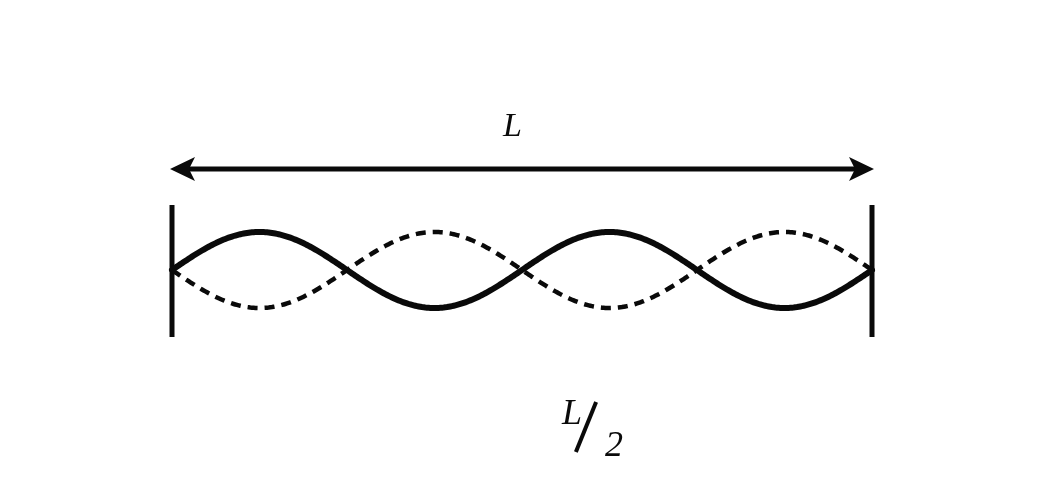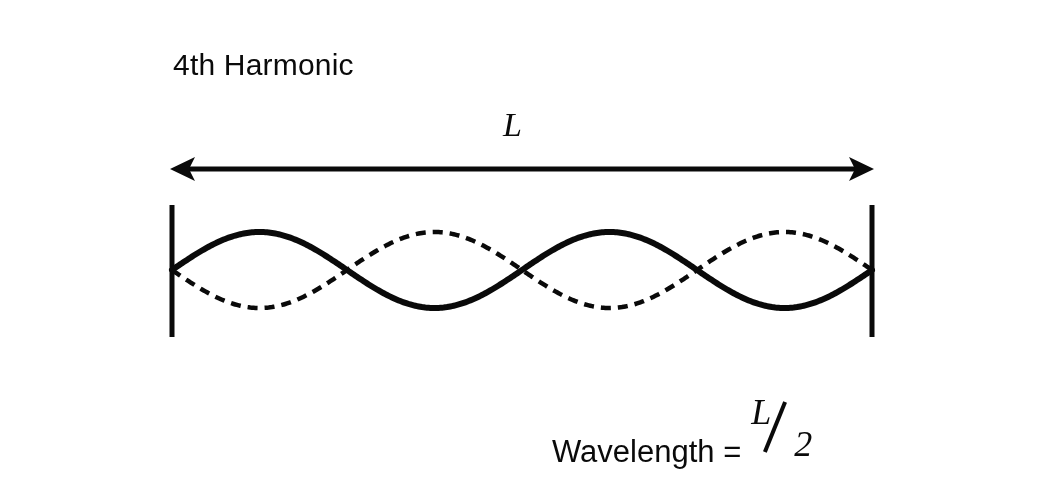--- a/index.html
+++ b/index.html
@@ -102,26 +102,24 @@
     </g>
 
     <line x1="172" y1="205" x2="172" y2="337" stroke="#0a0a0a" stroke-width="5" stroke-linecap="butt"></line>
     <line x1="872" y1="205" x2="872" y2="337" stroke="#0a0a0a" stroke-width="5" stroke-linecap="butt"></line>
 
     <path id="solid-wave-path" fill="none" stroke="#0a0a0a" stroke-width="6" stroke-linecap="round" stroke-linejoin="round" d="M172.00 270.00 L173.67 268.86 L175.33 267.73 L177.00 266.59 L178.67 265.46 L180.33 264.34 L182.00 263.21 L183.67 262.10 L185.33 260.99 L187.00 259.89 L188.67 258.80 L190.33 257.72 L192.00 256.65 L193.67 255.59 L195.33 254.54 L197.00 253.51 L198.67 252.50 L200.33 251.49 L202.00 250.51 L203.67 249.54 L205.33 248.59 L207.00 247.66 L208.67 246.75 L210.33 245.87 L212.00 245.00 L213.67 244.15 L215.33 243.33 L217.00 242.53 L218.67 241.76 L220.33 241.01 L222.00 240.29 L223.67 239.59 L225.33 238.93 L227.00 238.29 L228.67 237.67 L230.33 237.09 L232.00 236.54 L233.67 236.01 L235.33 235.52 L237.00 235.06 L238.67 234.63 L240.33 234.23 L242.00 233.86 L243.67 233.52 L245.33 233.22 L247.00 232.95 L248.67 232.72 L250.33 232.51 L252.00 232.34 L253.67 232.21 L255.33 232.11 L257.00 232.04 L258.67 232.00 L260.33 232.00 L262.00 232.04 L263.67 232.11 L265.33 232.21 L267.00 232.34 L268.67 232.51 L270.33 232.72 L272.00 232.95 L273.67 233.22 L275.33 233.52 L277.00 233.86 L278.67 234.23 L280.33 234.63 L282.00 235.06 L283.67 235.52 L285.33 236.01 L287.00 236.54 L288.67 237.09 L290.33 237.67 L292.00 238.29 L293.67 238.93 L295.33 239.59 L297.00 240.29 L298.67 241.01 L300.33 241.76 L302.00 242.53 L303.67 243.33 L305.33 244.15 L307.00 245.00 L308.67 245.87 L310.33 246.75 L312.00 247.66 L313.67 248.59 L315.33 249.54 L317.00 250.51 L318.67 251.49 L320.33 252.50 L322.00 253.51 L323.67 254.54 L325.33 255.59 L327.00 256.65 L328.67 257.72 L330.33 258.80 L332.00 259.89 L333.67 260.99 L335.33 262.10 L337.00 263.21 L338.67 264.34 L340.33 265.46 L342.00 266.59 L343.67 267.73 L345.33 268.86 L347.00 270.00 L348.67 271.14 L350.33 272.27 L352.00 273.41 L353.67 274.54 L355.33 275.66 L357.00 276.79 L358.67 277.90 L360.33 279.01 L362.00 280.11 L363.67 281.20 L365.33 282.28 L367.00 283.35 L368.67 284.41 L370.33 285.46 L372.00 286.49 L373.67 287.50 L375.33 288.51 L377.00 289.49 L378.67 290.46 L380.33 291.41 L382.00 292.34 L383.67 293.25 L385.33 294.13 L387.00 295.00 L388.67 295.85 L390.33 296.67 L392.00 297.47 L393.67 298.24 L395.33 298.99 L397.00 299.71 L398.67 300.41 L400.33 301.07 L402.00 301.71 L403.67 302.33 L405.33 302.91 L407.00 303.46 L408.67 303.99 L410.33 304.48 L412.00 304.94 L413.67 305.37 L415.33 305.77 L417.00 306.14 L418.67 306.48 L420.33 306.78 L422.00 307.05 L423.67 307.28 L425.33 307.49 L427.00 307.66 L428.67 307.79 L430.33 307.89 L432.00 307.96 L433.67 308.00 L435.33 308.00 L437.00 307.96 L438.67 307.89 L440.33 307.79 L442.00 307.66 L443.67 307.49 L445.33 307.28 L447.00 307.05 L448.67 306.78 L450.33 306.48 L452.00 306.14 L453.67 305.77 L455.33 305.37 L457.00 304.94 L458.67 304.48 L460.33 303.99 L462.00 303.46 L463.67 302.91 L465.33 302.33 L467.00 301.71 L468.67 301.07 L470.33 300.41 L472.00 299.71 L473.67 298.99 L475.33 298.24 L477.00 297.47 L478.67 296.67 L480.33 295.85 L482.00 295.00 L483.67 294.13 L485.33 293.25 L487.00 292.34 L488.67 291.41 L490.33 290.46 L492.00 289.49 L493.67 288.51 L495.33 287.50 L497.00 286.49 L498.67 285.46 L500.33 284.41 L502.00 283.35 L503.67 282.28 L505.33 281.20 L507.00 280.11 L508.67 279.01 L510.33 277.90 L512.00 276.79 L513.67 275.66 L515.33 274.54 L517.00 273.41 L518.67 272.27 L520.33 271.14 L522.00 270.00 L523.67 268.86 L525.33 267.73 L527.00 266.59 L528.67 265.46 L530.33 264.34 L532.00 263.21 L533.67 262.10 L535.33 260.99 L537.00 259.89 L538.67 258.80 L540.33 257.72 L542.00 256.65 L543.67 255.59 L545.33 254.54 L547.00 253.51 L548.67 252.50 L550.33 251.49 L552.00 250.51 L553.67 249.54 L555.33 248.59 L557.00 247.66 L558.67 246.75 L560.33 245.87 L562.00 245.00 L563.67 244.15 L565.33 243.33 L567.00 242.53 L568.67 241.76 L570.33 241.01 L572.00 240.29 L573.67 239.59 L575.33 238.93 L577.00 238.29 L578.67 237.67 L580.33 237.09 L582.00 236.54 L583.67 236.01 L585.33 235.52 L587.00 235.06 L588.67 234.63 L590.33 234.23 L592.00 233.86 L593.67 233.52 L595.33 233.22 L597.00 232.95 L598.67 232.72 L600.33 232.51 L602.00 232.34 L603.67 232.21 L605.33 232.11 L607.00 232.04 L608.67 232.00 L610.33 232.00 L612.00 232.04 L613.67 232.11 L615.33 232.21 L617.00 232.34 L618.67 232.51 L620.33 232.72 L622.00 232.95 L623.67 233.22 L625.33 233.52 L627.00 233.86 L628.67 234.23 L630.33 234.63 L632.00 235.06 L633.67 235.52 L635.33 236.01 L637.00 236.54 L638.67 237.09 L640.33 237.67 L642.00 238.29 L643.67 238.93 L645.33 239.59 L647.00 240.29 L648.67 241.01 L650.33 241.76 L652.00 242.53 L653.67 243.33 L655.33 244.15 L657.00 245.00 L658.67 245.87 L660.33 246.75 L662.00 247.66 L663.67 248.59 L665.33 249.54 L667.00 250.51 L668.67 251.49 L670.33 252.50 L672.00 253.51 L673.67 254.54 L675.33 255.59 L677.00 256.65 L678.67 257.72 L680.33 258.80 L682.00 259.89 L683.67 260.99 L685.33 262.10 L687.00 263.21 L688.67 264.34 L690.33 265.46 L692.00 266.59 L693.67 267.73 L695.33 268.86 L697.00 270.00 L698.67 271.14 L700.33 272.27 L702.00 273.41 L703.67 274.54 L705.33 275.66 L707.00 276.79 L708.67 277.90 L710.33 279.01 L712.00 280.11 L713.67 281.20 L715.33 282.28 L717.00 283.35 L718.67 284.41 L720.33 285.46 L722.00 286.49 L723.67 287.50 L725.33 288.51 L727.00 289.49 L728.67 290.46 L730.33 291.41 L732.00 292.34 L733.67 293.25 L735.33 294.13 L737.00 295.00 L738.67 295.85 L740.33 296.67 L742.00 297.47 L743.67 298.24 L745.33 298.99 L747.00 299.71 L748.67 300.41 L750.33 301.07 L752.00 301.71 L753.67 302.33 L755.33 302.91 L757.00 303.46 L758.67 303.99 L760.33 304.48 L762.00 304.94 L763.67 305.37 L765.33 305.77 L767.00 306.14 L768.67 306.48 L770.33 306.78 L772.00 307.05 L773.67 307.28 L775.33 307.49 L777.00 307.66 L778.67 307.79 L780.33 307.89 L782.00 307.96 L783.67 308.00 L785.33 308.00 L787.00 307.96 L788.67 307.89 L790.33 307.79 L792.00 307.66 L793.67 307.49 L795.33 307.28 L797.00 307.05 L798.67 306.78 L800.33 306.48 L802.00 306.14 L803.67 305.77 L805.33 305.37 L807.00 304.94 L808.67 304.48 L810.33 303.99 L812.00 303.46 L813.67 302.91 L815.33 302.33 L817.00 301.71 L818.67 301.07 L820.33 300.41 L822.00 299.71 L823.67 298.99 L825.33 298.24 L827.00 297.47 L828.67 296.67 L830.33 295.85 L832.00 295.00 L833.67 294.13 L835.33 293.25 L837.00 292.34 L838.67 291.41 L840.33 290.46 L842.00 289.49 L843.67 288.51 L845.33 287.50 L847.00 286.49 L848.67 285.46 L850.33 284.41 L852.00 283.35 L853.67 282.28 L855.33 281.20 L857.00 280.11 L858.67 279.01 L860.33 277.90 L862.00 276.79 L863.67 275.66 L865.33 274.54 L867.00 273.41 L868.67 272.27 L870.33 271.14 L872.00 270.00"></path>
 
     <path id="dashed-wave-path" fill="none" stroke="#0a0a0a" stroke-width="4.5" stroke-linecap="butt" stroke-linejoin="round" stroke-dasharray="10 7" d="M172.00 270.00 L173.67 271.14 L175.33 272.27 L177.00 273.41 L178.67 274.54 L180.33 275.66 L182.00 276.79 L183.67 277.90 L185.33 279.01 L187.00 280.11 L188.67 281.20 L190.33 282.28 L192.00 283.35 L193.67 284.41 L195.33 285.46 L197.00 286.49 L198.67 287.50 L200.33 288.51 L202.00 289.49 L203.67 290.46 L205.33 291.41 L207.00 292.34 L208.67 293.25 L210.33 294.13 L212.00 295.00 L213.67 295.85 L215.33 296.67 L217.00 297.47 L218.67 298.24 L220.33 298.99 L222.00 299.71 L223.67 300.41 L225.33 301.07 L227.00 301.71 L228.67 302.33 L230.33 302.91 L232.00 303.46 L233.67 303.99 L235.33 304.48 L237.00 304.94 L238.67 305.37 L240.33 305.77 L242.00 306.14 L243.67 306.48 L245.33 306.78 L247.00 307.05 L248.67 307.28 L250.33 307.49 L252.00 307.66 L253.67 307.79 L255.33 307.89 L257.00 307.96 L258.67 308.00 L260.33 308.00 L262.00 307.96 L263.67 307.89 L265.33 307.79 L267.00 307.66 L268.67 307.49 L270.33 307.28 L272.00 307.05 L273.67 306.78 L275.33 306.48 L277.00 306.14 L278.67 305.77 L280.33 305.37 L282.00 304.94 L283.67 304.48 L285.33 303.99 L287.00 303.46 L288.67 302.91 L290.33 302.33 L292.00 301.71 L293.67 301.07 L295.33 300.41 L297.00 299.71 L298.67 298.99 L300.33 298.24 L302.00 297.47 L303.67 296.67 L305.33 295.85 L307.00 295.00 L308.67 294.13 L310.33 293.25 L312.00 292.34 L313.67 291.41 L315.33 290.46 L317.00 289.49 L318.67 288.51 L320.33 287.50 L322.00 286.49 L323.67 285.46 L325.33 284.41 L327.00 283.35 L328.67 282.28 L330.33 281.20 L332.00 280.11 L333.67 279.01 L335.33 277.90 L337.00 276.79 L338.67 275.66 L340.33 274.54 L342.00 273.41 L343.67 272.27 L345.33 271.14 L347.00 270.00 L348.67 268.86 L350.33 267.73 L352.00 266.59 L353.67 265.46 L355.33 264.34 L357.00 263.21 L358.67 262.10 L360.33 260.99 L362.00 259.89 L363.67 258.80 L365.33 257.72 L367.00 256.65 L368.67 255.59 L370.33 254.54 L372.00 253.51 L373.67 252.50 L375.33 251.49 L377.00 250.51 L378.67 249.54 L380.33 248.59 L382.00 247.66 L383.67 246.75 L385.33 245.87 L387.00 245.00 L388.67 244.15 L390.33 243.33 L392.00 242.53 L393.67 241.76 L395.33 241.01 L397.00 240.29 L398.67 239.59 L400.33 238.93 L402.00 238.29 L403.67 237.67 L405.33 237.09 L407.00 236.54 L408.67 236.01 L410.33 235.52 L412.00 235.06 L413.67 234.63 L415.33 234.23 L417.00 233.86 L418.67 233.52 L420.33 233.22 L422.00 232.95 L423.67 232.72 L425.33 232.51 L427.00 232.34 L428.67 232.21 L430.33 232.11 L432.00 232.04 L433.67 232.00 L435.33 232.00 L437.00 232.04 L438.67 232.11 L440.33 232.21 L442.00 232.34 L443.67 232.51 L445.33 232.72 L447.00 232.95 L448.67 233.22 L450.33 233.52 L452.00 233.86 L453.67 234.23 L455.33 234.63 L457.00 235.06 L458.67 235.52 L460.33 236.01 L462.00 236.54 L463.67 237.09 L465.33 237.67 L467.00 238.29 L468.67 238.93 L470.33 239.59 L472.00 240.29 L473.67 241.01 L475.33 241.76 L477.00 242.53 L478.67 243.33 L480.33 244.15 L482.00 245.00 L483.67 245.87 L485.33 246.75 L487.00 247.66 L488.67 248.59 L490.33 249.54 L492.00 250.51 L493.67 251.49 L495.33 252.50 L497.00 253.51 L498.67 254.54 L500.33 255.59 L502.00 256.65 L503.67 257.72 L505.33 258.80 L507.00 259.89 L508.67 260.99 L510.33 262.10 L512.00 263.21 L513.67 264.34 L515.33 265.46 L517.00 266.59 L518.67 267.73 L520.33 268.86 L522.00 270.00 L523.67 271.14 L525.33 272.27 L527.00 273.41 L528.67 274.54 L530.33 275.66 L532.00 276.79 L533.67 277.90 L535.33 279.01 L537.00 280.11 L538.67 281.20 L540.33 282.28 L542.00 283.35 L543.67 284.41 L545.33 285.46 L547.00 286.49 L548.67 287.50 L550.33 288.51 L552.00 289.49 L553.67 290.46 L555.33 291.41 L557.00 292.34 L558.67 293.25 L560.33 294.13 L562.00 295.00 L563.67 295.85 L565.33 296.67 L567.00 297.47 L568.67 298.24 L570.33 298.99 L572.00 299.71 L573.67 300.41 L575.33 301.07 L577.00 301.71 L578.67 302.33 L580.33 302.91 L582.00 303.46 L583.67 303.99 L585.33 304.48 L587.00 304.94 L588.67 305.37 L590.33 305.77 L592.00 306.14 L593.67 306.48 L595.33 306.78 L597.00 307.05 L598.67 307.28 L600.33 307.49 L602.00 307.66 L603.67 307.79 L605.33 307.89 L607.00 307.96 L608.67 308.00 L610.33 308.00 L612.00 307.96 L613.67 307.89 L615.33 307.79 L617.00 307.66 L618.67 307.49 L620.33 307.28 L622.00 307.05 L623.67 306.78 L625.33 306.48 L627.00 306.14 L628.67 305.77 L630.33 305.37 L632.00 304.94 L633.67 304.48 L635.33 303.99 L637.00 303.46 L638.67 302.91 L640.33 302.33 L642.00 301.71 L643.67 301.07 L645.33 300.41 L647.00 299.71 L648.67 298.99 L650.33 298.24 L652.00 297.47 L653.67 296.67 L655.33 295.85 L657.00 295.00 L658.67 294.13 L660.33 293.25 L662.00 292.34 L663.67 291.41 L665.33 290.46 L667.00 289.49 L668.67 288.51 L670.33 287.50 L672.00 286.49 L673.67 285.46 L675.33 284.41 L677.00 283.35 L678.67 282.28 L680.33 281.20 L682.00 280.11 L683.67 279.01 L685.33 277.90 L687.00 276.79 L688.67 275.66 L690.33 274.54 L692.00 273.41 L693.67 272.27 L695.33 271.14 L697.00 270.00 L698.67 268.86 L700.33 267.73 L702.00 266.59 L703.67 265.46 L705.33 264.34 L707.00 263.21 L708.67 262.10 L710.33 260.99 L712.00 259.89 L713.67 258.80 L715.33 257.72 L717.00 256.65 L718.67 255.59 L720.33 254.54 L722.00 253.51 L723.67 252.50 L725.33 251.49 L727.00 250.51 L728.67 249.54 L730.33 248.59 L732.00 247.66 L733.67 246.75 L735.33 245.87 L737.00 245.00 L738.67 244.15 L740.33 243.33 L742.00 242.53 L743.67 241.76 L745.33 241.01 L747.00 240.29 L748.67 239.59 L750.33 238.93 L752.00 238.29 L753.67 237.67 L755.33 237.09 L757.00 236.54 L758.67 236.01 L760.33 235.52 L762.00 235.06 L763.67 234.63 L765.33 234.23 L767.00 233.86 L768.67 233.52 L770.33 233.22 L772.00 232.95 L773.67 232.72 L775.33 232.51 L777.00 232.34 L778.67 232.21 L780.33 232.11 L782.00 232.04 L783.67 232.00 L785.33 232.00 L787.00 232.04 L788.67 232.11 L790.33 232.21 L792.00 232.34 L793.67 232.51 L795.33 232.72 L797.00 232.95 L798.67 233.22 L800.33 233.52 L802.00 233.86 L803.67 234.23 L805.33 234.63 L807.00 235.06 L808.67 235.52 L810.33 236.01 L812.00 236.54 L813.67 237.09 L815.33 237.67 L817.00 238.29 L818.67 238.93 L820.33 239.59 L822.00 240.29 L823.67 241.01 L825.33 241.76 L827.00 242.53 L828.67 243.33 L830.33 244.15 L832.00 245.00 L833.67 245.87 L835.33 246.75 L837.00 247.66 L838.67 248.59 L840.33 249.54 L842.00 250.51 L843.67 251.49 L845.33 252.50 L847.00 253.51 L848.67 254.54 L850.33 255.59 L852.00 256.65 L853.67 257.72 L855.33 258.80 L857.00 259.89 L858.67 260.99 L860.33 262.10 L862.00 263.21 L863.67 264.34 L865.33 265.46 L867.00 266.59 L868.67 267.73 L870.33 268.86 L872.00 270.00"></path>
   </svg>
 
-  <div class="label" id="title-label">4th Harmonic</div>
 
   <div class="label" id="length-label">L</div>
 
   <div class="label" id="caption">
-    <span id="caption-text">Wavelength =</span>
     <span class="frac">
       <span class="num">L</span>
       <span class="bar"></span>
       <span class="den">2</span>
     </span>
   </div>
 
 </div>
 
 </body></html>

